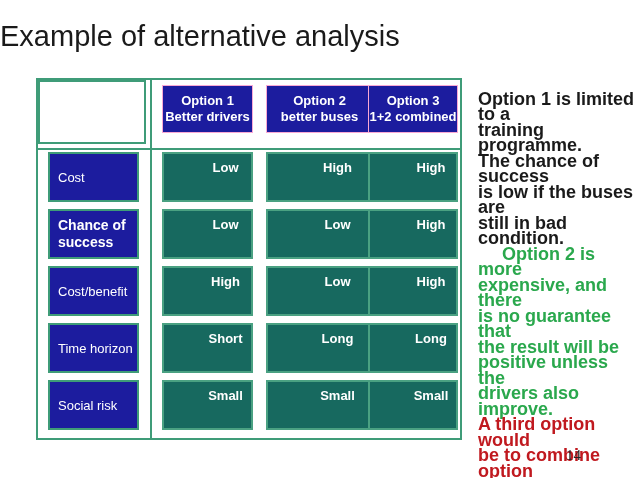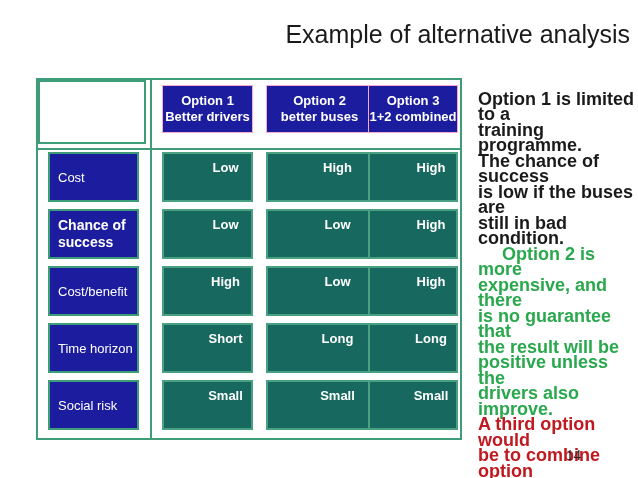--- a/index.html
+++ b/index.html
@@ -11,22 +11,22 @@
     overflow: hidden;
     font-family: "Liberation Sans", "DejaVu Sans", sans-serif;
   }
 
   .title {
     position: absolute;
     left: 0;
     top: 20px;
     width: 630px;
     margin: 0;
-    text-align: right;
-    font-size: 25px;
+    text-align: left;
+    font-size: 29px;
     font-weight: 400;
     color: #1a1a1a;
     letter-spacing: 0px;
   }
 
   
   .matrix {
     position: absolute;
     left: 36px;
     top: 78px;

